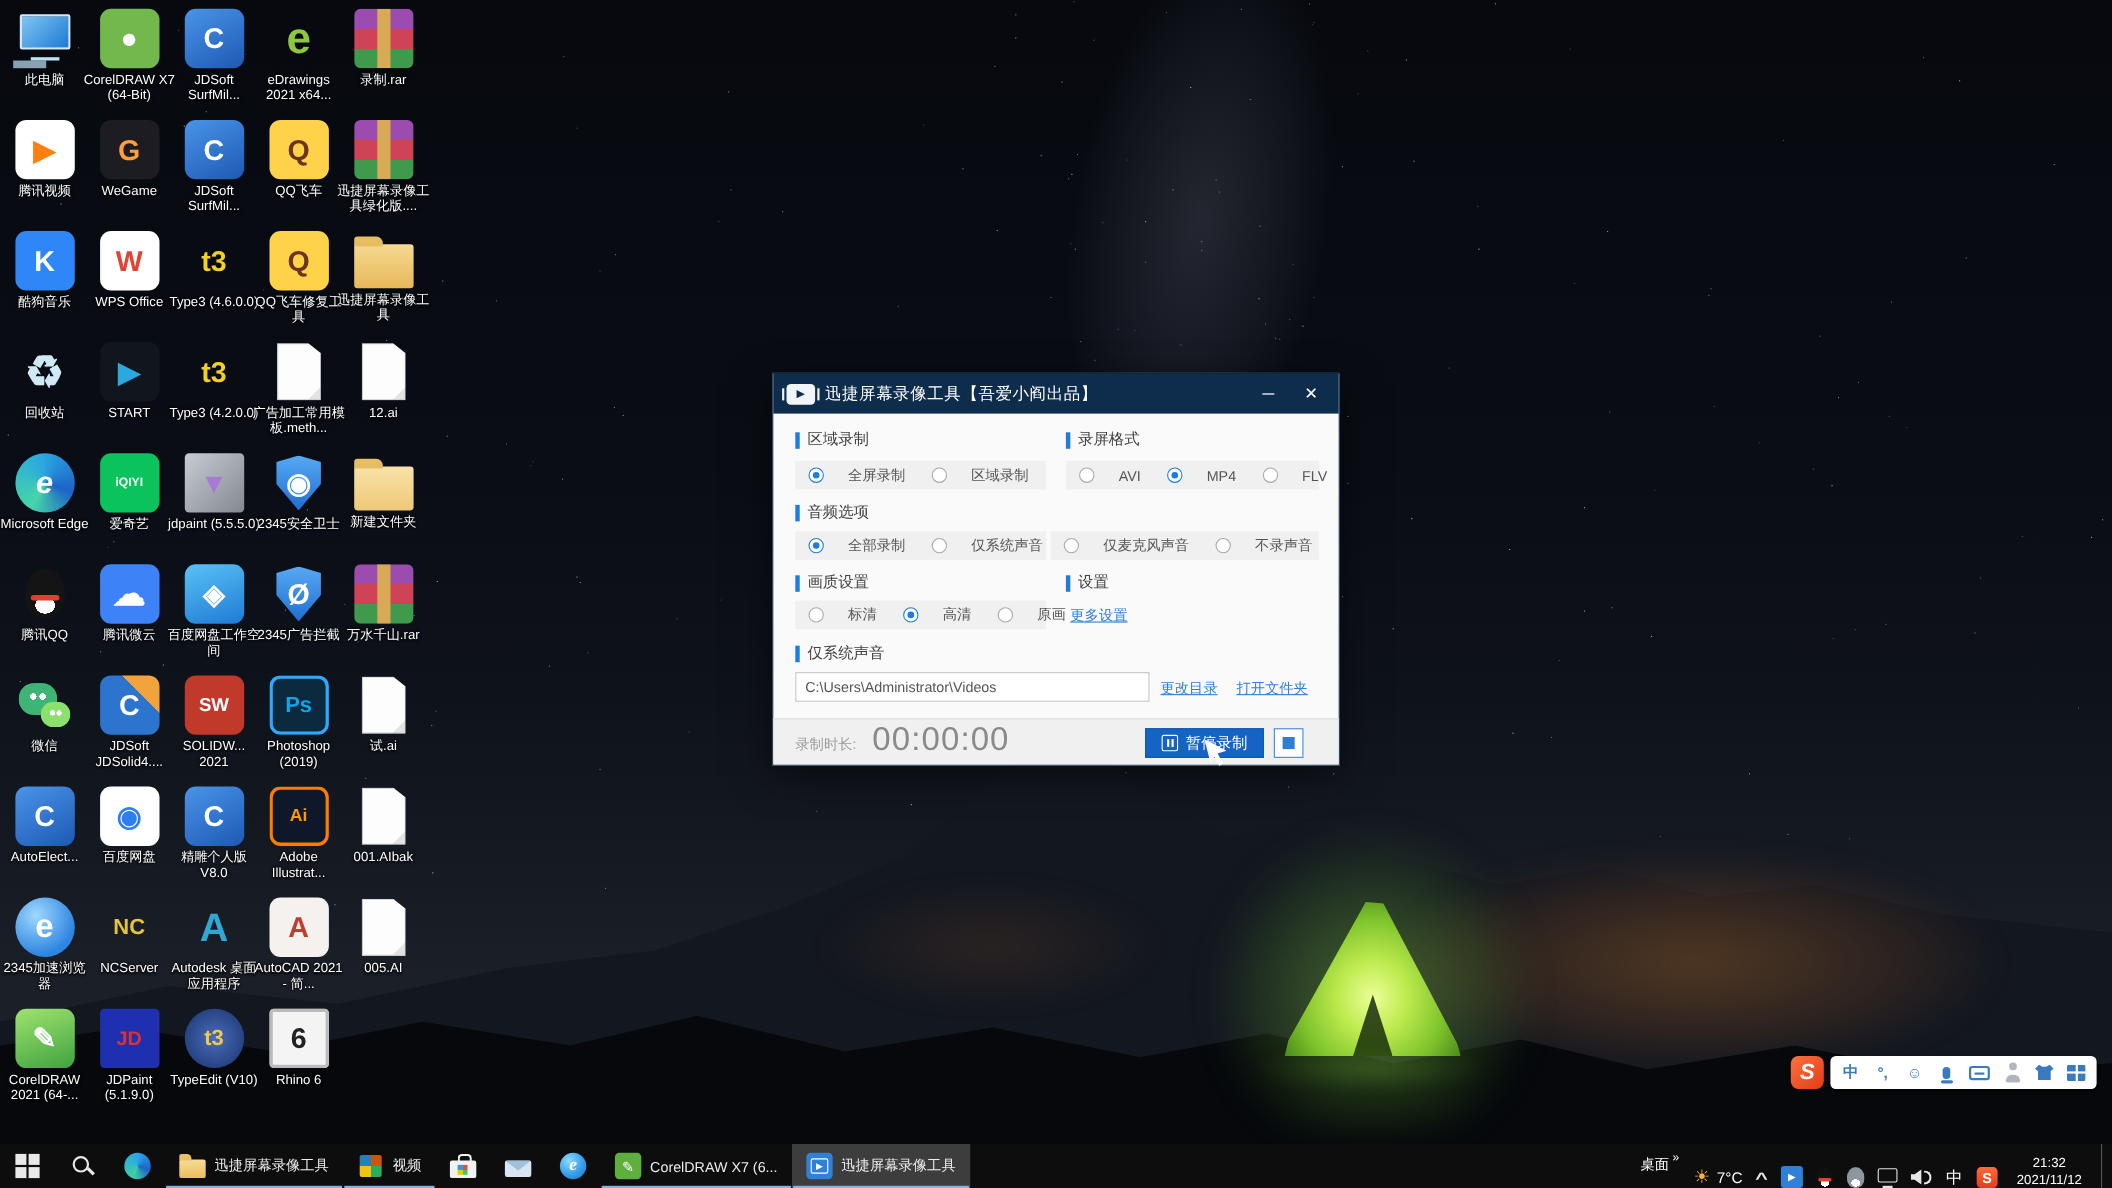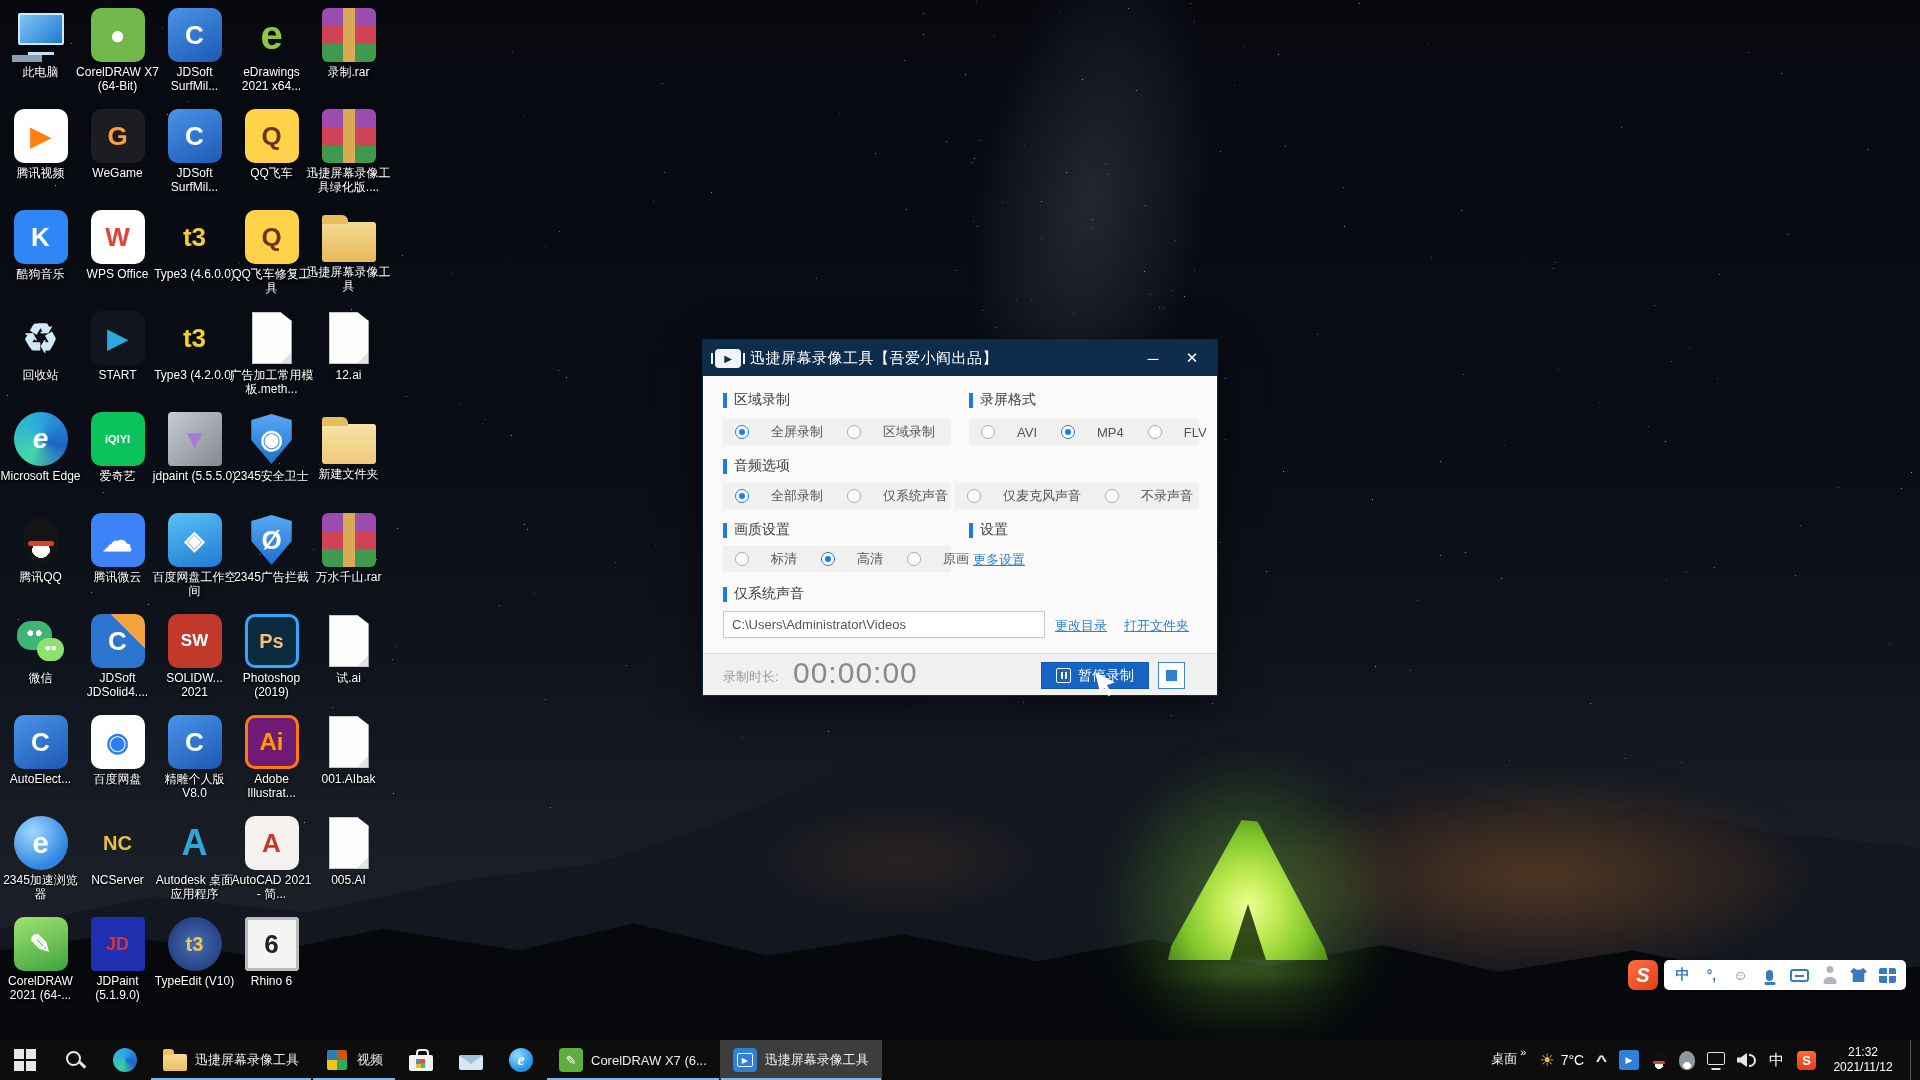--- a/index.html
+++ b/index.html
@@ -119,21 +119,21 @@
   .tbi-mail::after { content:""; position:absolute; left:0; top:0; border-left:12px solid transparent; border-right:12px solid transparent; border-top:9px solid #9fc0db; }
   .tbi-ie { border-radius:50%; background:radial-gradient(circle at 35% 30%,#8fd9ff,#2f9be8 60%,#1b74c8); }
   .tbi-ie::after { content:"e"; position:absolute; inset:0; display:flex; align-items:center; justify-content:center;
     color:#fff; font:italic bold 16px "Liberation Serif",serif; }
   .tbi-cdr { background:#5faf3f; border-radius:4px; }
   .tbi-cdr::after { content:"✎"; position:absolute; inset:0; display:flex; align-items:center; justify-content:center; color:#fff; font-size:13px; }
   .tbi-rec { background:#2f80d9; border-radius:4px; }
   .tbi-rec::before { content:""; position:absolute; inset:5px 4px; border:1.5px solid #fff; border-radius:2px; }
   .tbi-rec::after { content:"▶"; position:absolute; inset:0; display:flex; align-items:center; justify-content:center; color:#fff; font-size:8px; }
 
-  .tb-right { display:flex; align-items:center; gap:13px; padding:0 4px 0 10px; }
+  .tb-right { display:flex; align-items:flex-end; gap:13px; padding:0 4px 0 10px; }
   .tb-desk { display:flex; align-items:flex-start; gap:3px; color:#fff; font-size:13px; cursor:pointer; padding-top:10px; height:40px; }
   .tb-desk .chev2 { font-size:11px; margin-top:-4px; }
   .tb-weather { display:flex; align-items:center; gap:6px; color:#fff; font-size:14px; cursor:pointer; }
   .sun { color:#f2b23c; font-size:17px; }
   .tb-chev { color:#e8e8e8; font-size:15px; font-weight:bold; transform:scale(1.3,1); cursor:pointer; }
   .tri { position:relative; display:flex; align-items:center; justify-content:center; cursor:pointer; }
   .tri-rec { width:20px; height:20px; background:#2f80d9; border-radius:3px; }
   .tri-rec::after { content:"▶"; color:#fff; font-size:9px; }
   .tri-qq,.tri-tim { width:16px; height:19px; border-radius:50% 50% 46% 46%;
     background:radial-gradient(ellipse 6px 5px at 50% 76%,#fdfdfd 66%,transparent 67%),#101010; }
@@ -313,41 +313,41 @@
       </div>
       <div class="d-item">
         <div class="d-ic shp-rounded" style="background: linear-gradient(45deg, rgb(45, 116, 207) 68%, rgb(242, 163, 60) 68%); color: rgb(255, 255, 255); font-size: 26px;">C</div>
         <div class="d-label">JDSoft JDSolid4....</div>
       </div>
       <div class="d-item">
         <div class="d-ic shp-rounded" style="background: rgb(192, 57, 43); color: rgb(255, 255, 255); font-size: 17px;">SW</div>
         <div class="d-label">SOLIDW... 2021</div>
       </div>
       <div class="d-item">
-        <div class="d-ic shp-rounded" style="background: rgb(11, 42, 61); color: #fdba74; box-shadow: rgb(49, 168, 255) 0px 0px 0px 3px inset; font-size: 20px;">Ps</div>
+        <div class="d-ic shp-rounded" style="background: rgb(11, 42, 61); color: #0ea5e9; box-shadow: rgb(49, 168, 255) 0px 0px 0px 3px inset; font-size: 20px;">Ps</div>
         <div class="d-label">Photoshop (2019)</div>
       </div>
       <div class="d-item">
         <div class="d-ic shp-doc"></div>
         <div class="d-label">试.ai</div>
       </div>
       <div class="d-item">
         <div class="d-ic shp-rounded" style="background: linear-gradient(150deg, rgb(74, 148, 232), rgb(29, 89, 180)); color: rgb(255, 255, 255); font-size: 26px;">C</div>
         <div class="d-label">AutoElect...</div>
       </div>
       <div class="d-item">
         <div class="d-ic shp-rounded" style="background: rgb(255, 255, 255); color: rgb(45, 127, 240); font-size: 26px;">◉</div>
         <div class="d-label">百度网盘</div>
       </div>
       <div class="d-item">
         <div class="d-ic shp-rounded" style="background: linear-gradient(150deg, rgb(74, 148, 232), rgb(29, 89, 180)); color: rgb(255, 255, 255); font-size: 26px;">C</div>
         <div class="d-label">精雕个人版 V8.0</div>
       </div>
       <div class="d-item">
-        <div class="d-ic shp-rounded" style="background: #701a75; color: rgb(255, 154, 0); box-shadow: rgb(255, 124, 0) 0px 0px 0px 3px inset; font-size: 24px;">Ai</div>
+        <div class="d-ic shp-rounded" style="background: #0f172a; color: rgb(255, 154, 0); box-shadow: rgb(255, 124, 0) 0px 0px 0px 3px inset; font-size: 16px;">Ai</div>
         <div class="d-label">Adobe Illustrat...</div>
       </div>
       <div class="d-item">
         <div class="d-ic shp-doc"></div>
         <div class="d-label">001.AIbak</div>
       </div>
       <div class="d-item">
         <div class="d-ic shp-circle" style="background: radial-gradient(circle at 35% 30%, rgb(159, 216, 255), rgb(46, 134, 224) 70%); color: rgb(255, 255, 255); font-size: 30px;">e</div>
         <div class="d-label">2345加速浏览器</div>
       </div>

